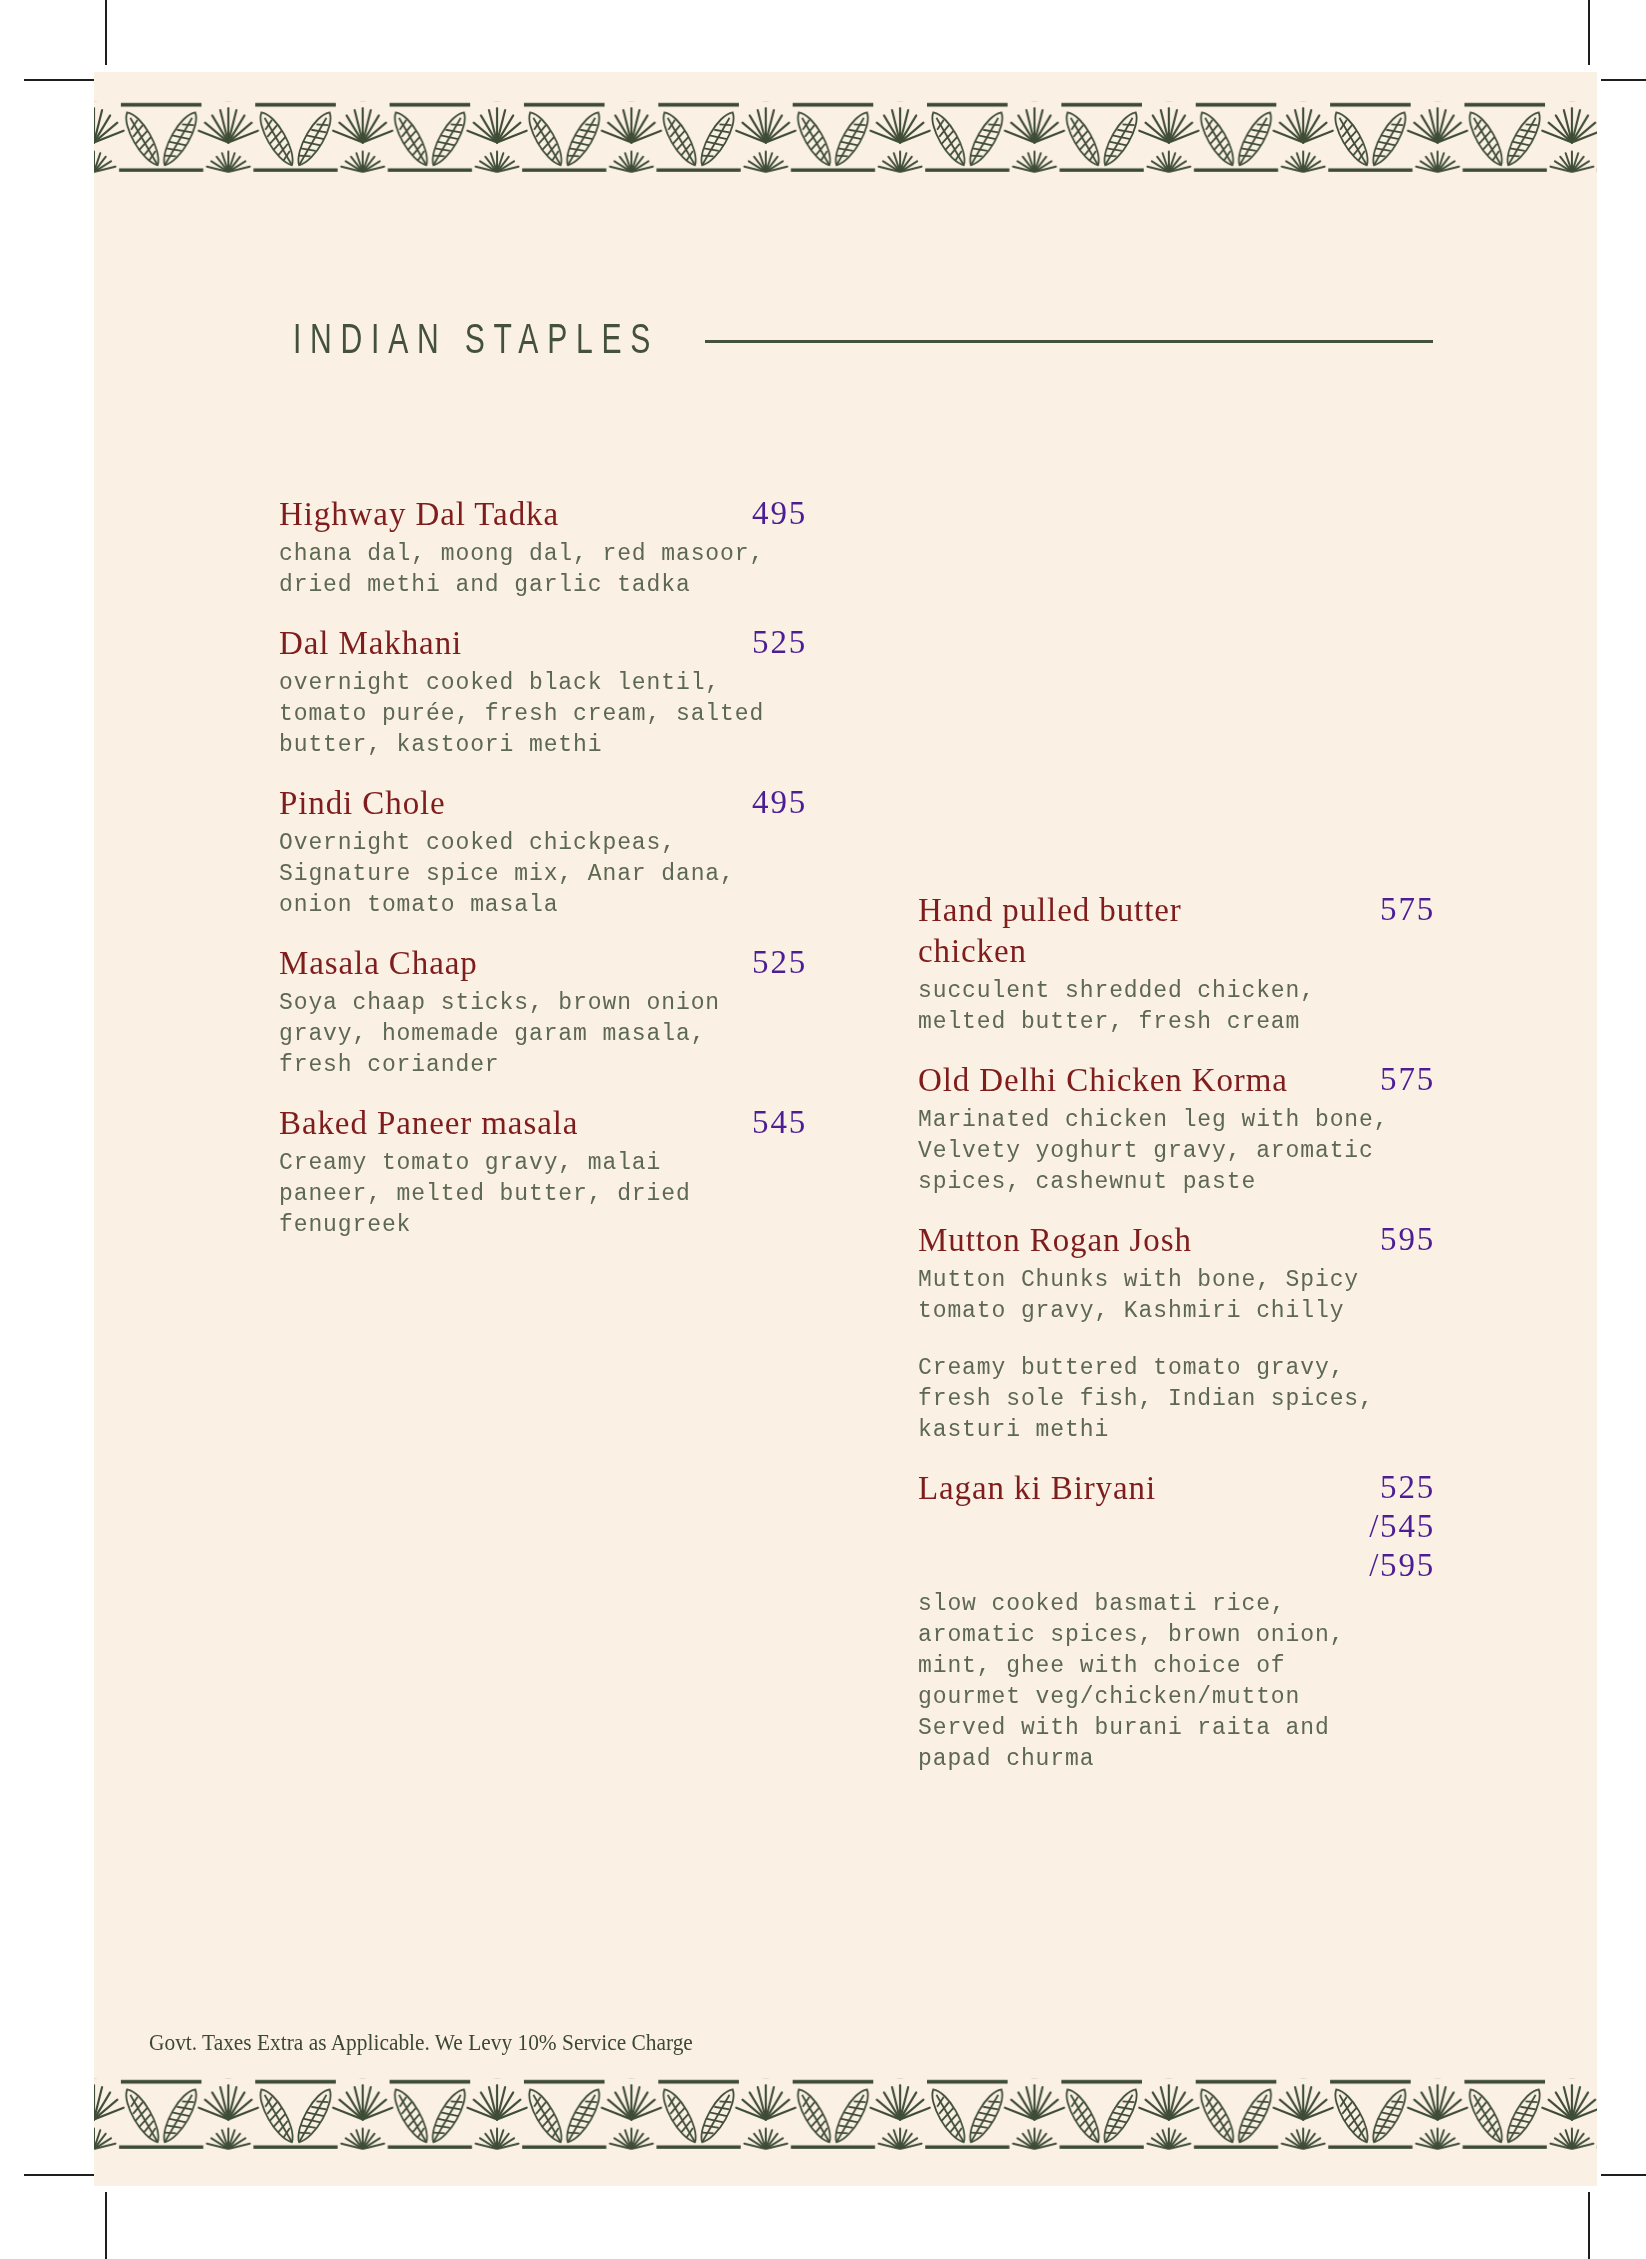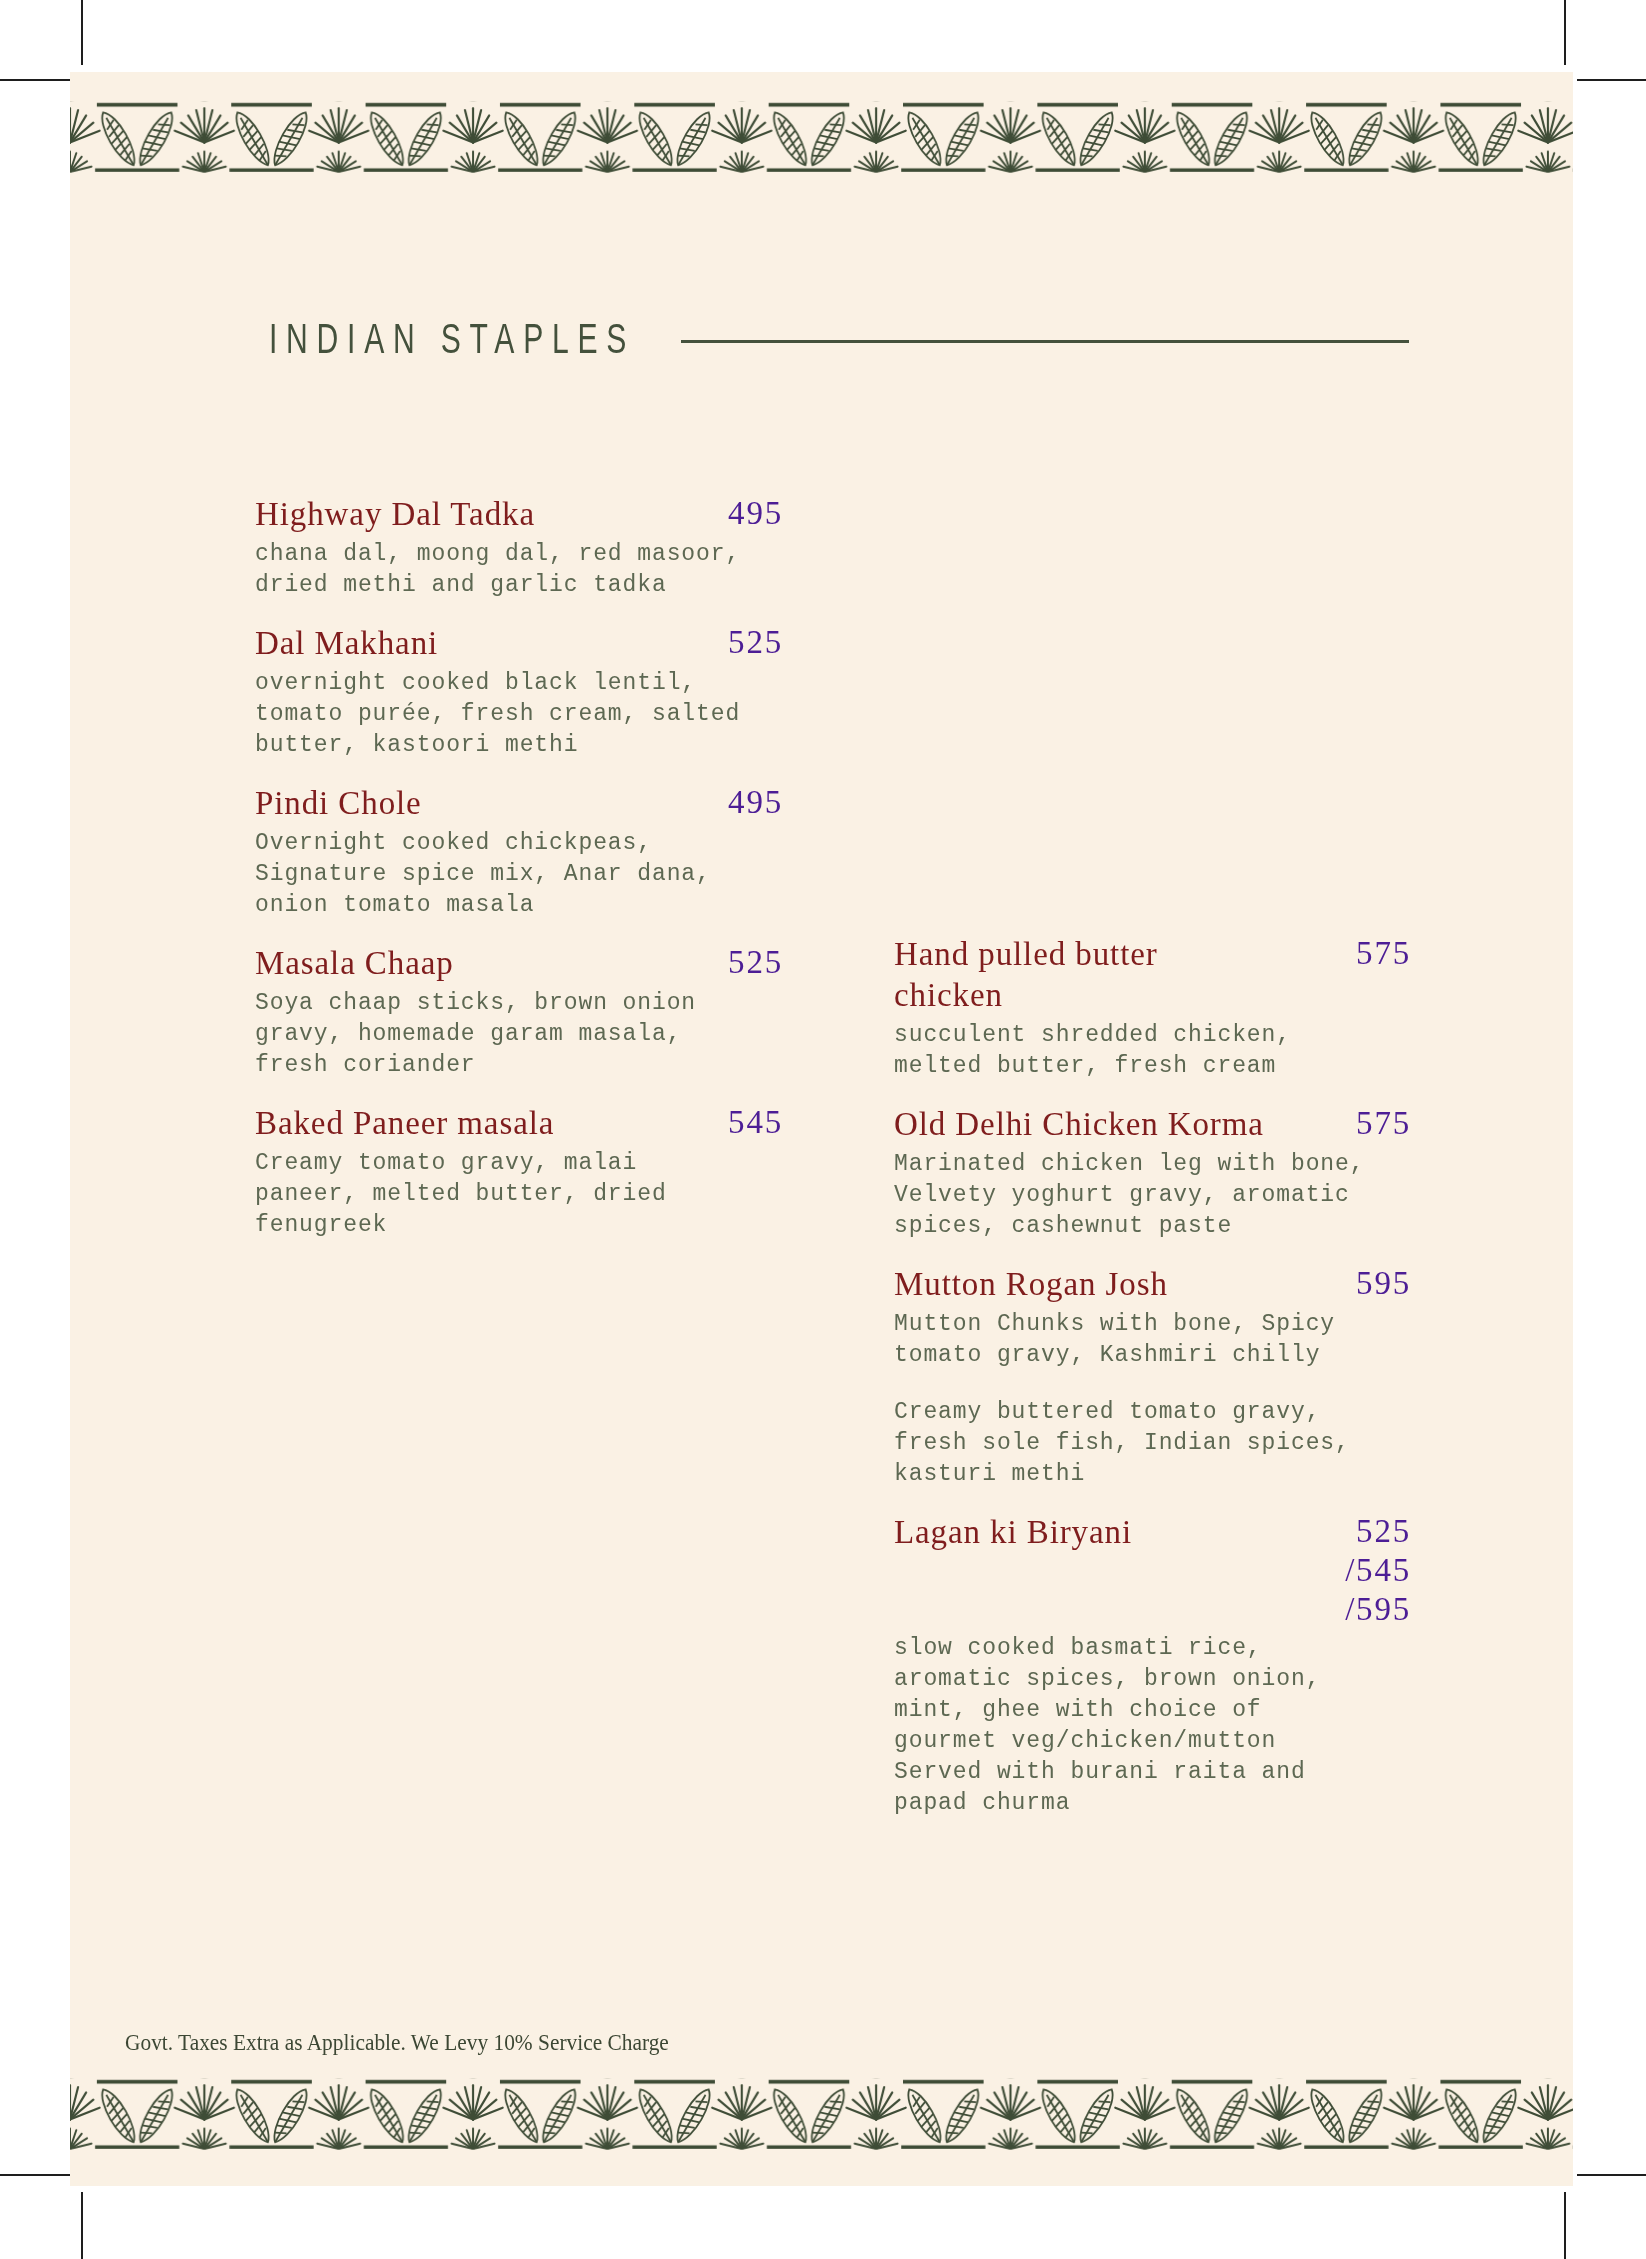--- a/index.html
+++ b/index.html
@@ -1,39 +1,39 @@
 <!DOCTYPE html>
 <html style="font-size:14.3px"><head>
 <meta charset="utf-8">
 <style>
   html,body{margin:0;padding:0;}
   body{
     width:1647px;height:2260px;position:relative;background:#ffffff;
     font-family:"Liberation Sans",sans-serif;
     -webkit-font-smoothing:antialiased;
   }
-  .canvas{position:absolute;inset:0;overflow:hidden;}
+  .canvas{position:absolute;inset:0;overflow:hidden;margin-left:24px;}
   .crop{position:absolute;background:#1e1e1e;}
   .page{
     position:absolute;left:70px;top:72px;width:1503px;height:2114px;
     background:#faf1e4;
   }
   .band{position:absolute;left:0;width:1503px;height:72px;display:block;}
   .band.top{top:29px;}
   .band.bottom{top:2006px;}
   .title-wrap{position:absolute;left:199px;top:245px;height:45px;white-space:nowrap;}
   .title-text{
     display:inline-block;transform:scaleX(.70);transform-origin:0 0;
     font-family:"Liberation Sans",sans-serif;font-size:43px;line-height:43px;
     letter-spacing:12.5px;color:#44513c;font-weight:400;
   }
   .rule{position:absolute;left:611px;top:268px;width:728px;height:2.7px;background:#44513c;}
   .col{position:absolute;display:flex;flex-direction:column;}
   .col-left{left:185px;top:422px;width:528px;}
-  .col-right{left:824px;top:862px;width:517px;}
+  .col-right{left:824px;top:818px;width:517px;}
   .item{margin-bottom:22.4px;}
   .row{display:flex;justify-content:space-between;align-items:flex-start;}
   .name{
     font-family:"Liberation Serif","DejaVu Serif",serif;
     font-size:33px;line-height:41px;letter-spacing:0.9px;color:#7f1d1d;
   }
   .price{
     font-family:"Liberation Serif","DejaVu Serif",serif;
     font-size:33px;line-height:39px;letter-spacing:1.8px;color:#4c1d95;
     text-align:right;white-space:nowrap;flex:none;padding-left:10.7px;

